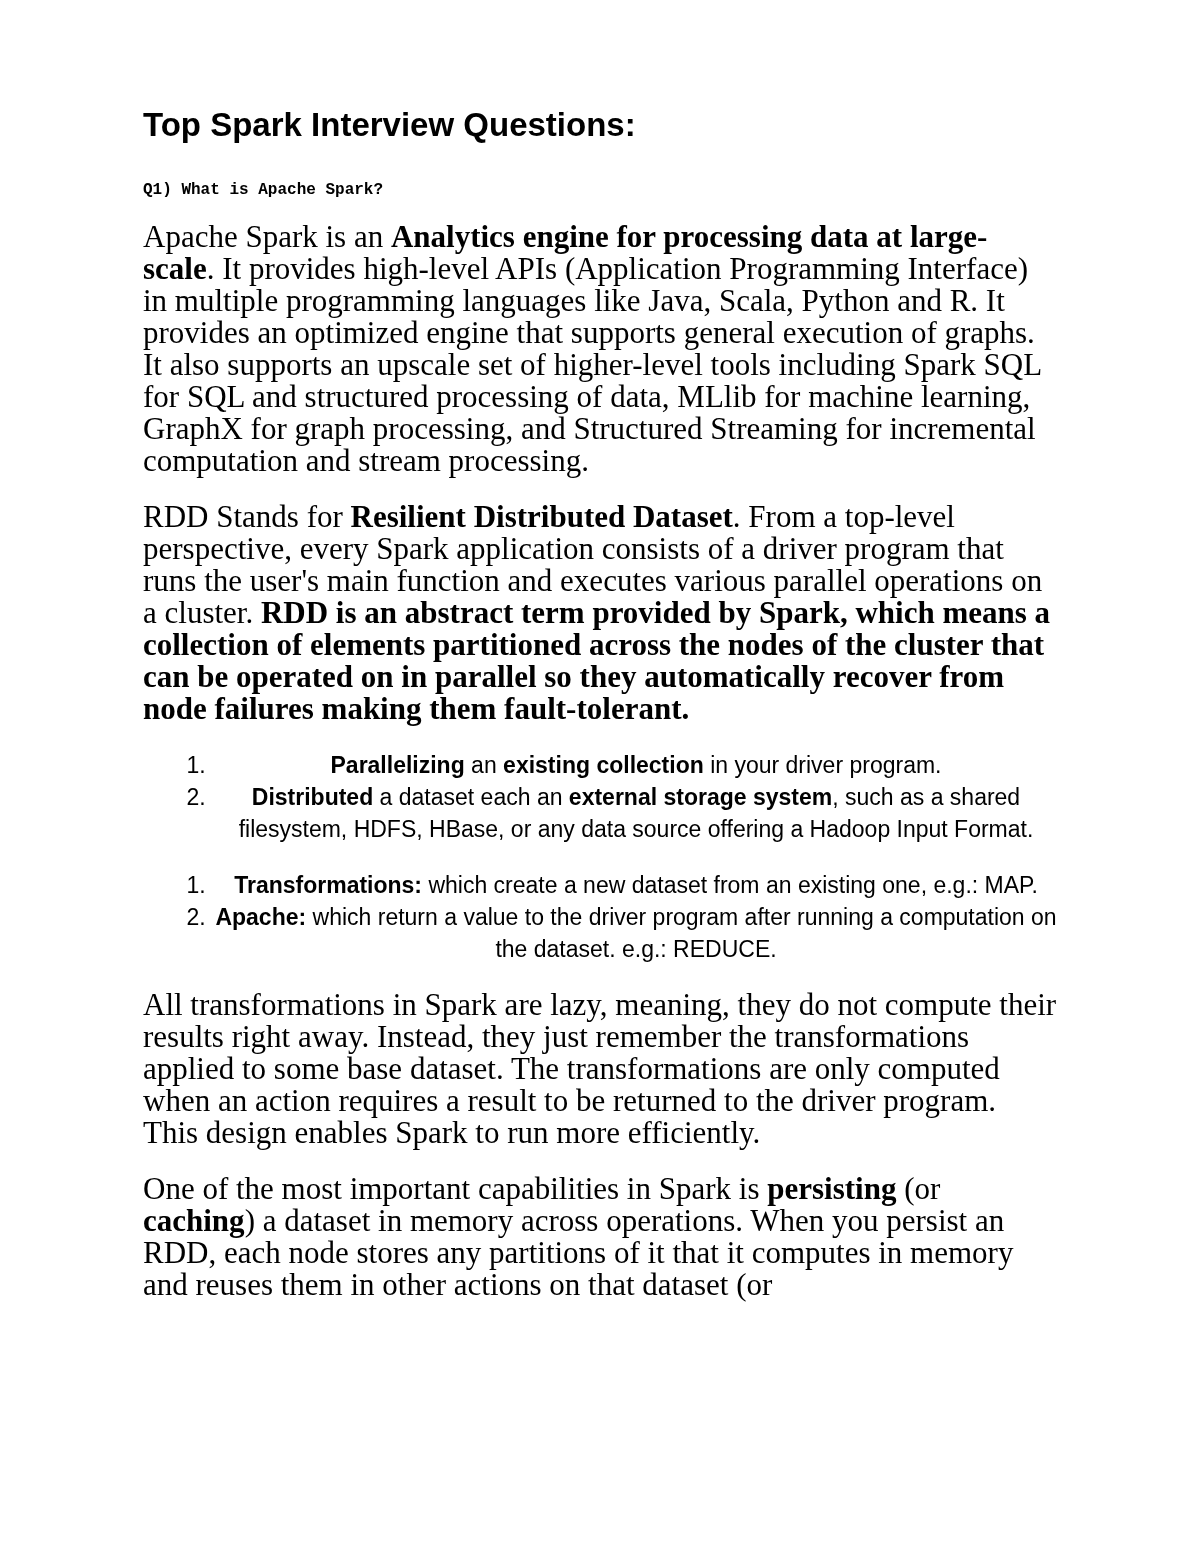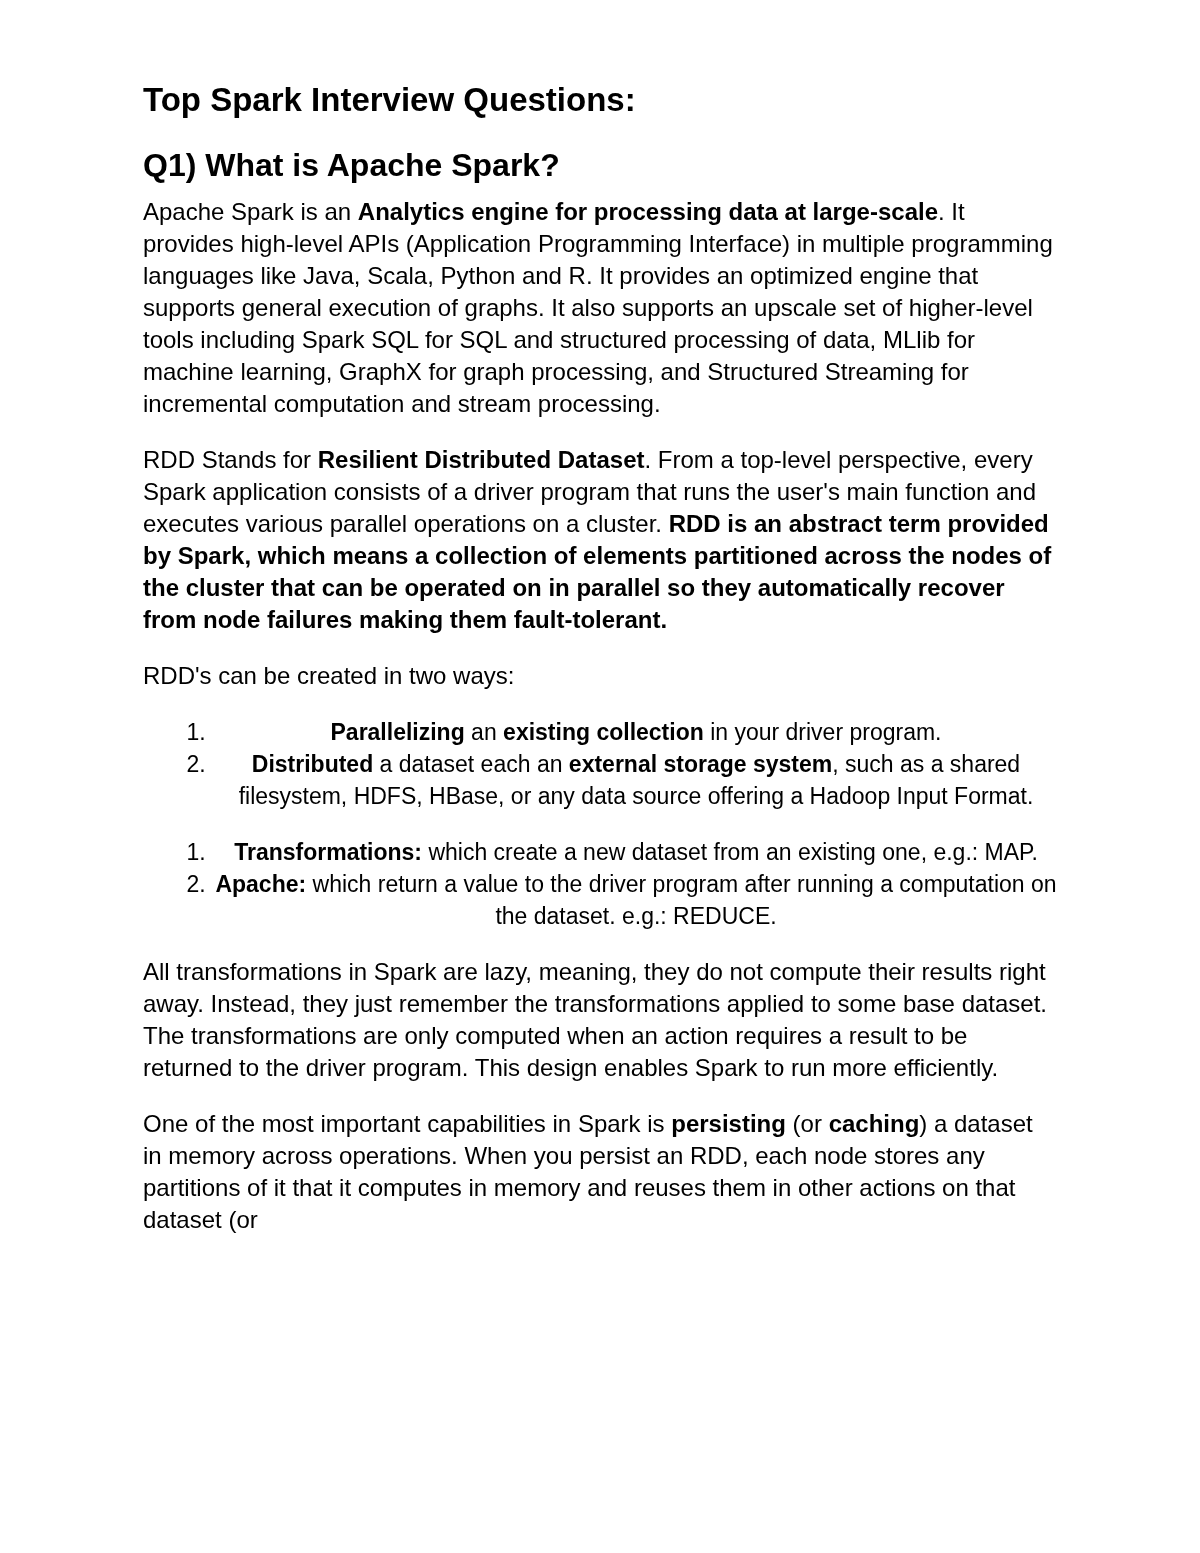--- a/index.html
+++ b/index.html
@@ -13,45 +13,47 @@
     overflow: hidden;
     font-family: "Liberation Sans", sans-serif;
     color: #000000;
     -webkit-font-smoothing: antialiased;
   }
   .page {
     box-sizing: border-box;
     width: 1200px;
     min-height: 1553px;
     background: #ffffff;
-    padding: 80px 143px 60px 143px;
+    padding: 105px 143px 60px 143px;
   }
   .content {
     width: 914px;
   }
   h1.doc-title {
     font-size: 33px;
     line-height: 40px;
     font-weight: 700;
     margin: 0 0 28px 0;
     color: #000000;
   }
   h2.q-heading {
-    font-size: 32px;
+    font-size: 16px;
     line-height: 34px;
     font-weight: 700;
     margin: 28px 0 14px 0;
     color: #000000;
+    font-family: Liberation Mono, monospace;
   }
   p.body-text {
-    font-size: 24px;
+    font-size: 31px;
     line-height: 32px;
     font-weight: 400;
     margin: 0 0 24px 0;
     color: #000000;
+    font-family: Liberation Serif, serif;
   }
   ol.num-list {
     font-size: 23px;
     line-height: 32px;
     margin: 0 0 24px 0;
     padding: 0 0 0 69px;
   }
   ol.num-list li {
     padding-left: 3px;
     text-align: center;
@@ -68,21 +70,20 @@
 
     <h1 class="doc-title">Top Spark Interview Questions:</h1>
 
     <h2 class="q-heading">Q1) What is Apache Spark?</h2>
 
     <p class="body-text"><span>Apache Spark is an </span><span class="bold">Analytics engine for processing data at large-scale</span><span>. It provides high-level APIs (Application Programming Interface) in multiple programming languages like Java, Scala, Python and R. It provides an optimized engine that supports general execution of graphs. It also supports an upscale set of higher-level tools including Spark SQL for SQL and structured processing of data, MLlib for machine learning, GraphX for graph processing, and Structured Streaming for incremental computation and stream processing.</span></p>
 
 
     <p class="body-text"><span>RDD Stands for </span><span class="bold">Resilient Distributed Dataset</span><span>. From a top-level perspective, every Spark application consists of a driver program that runs the user's main function and executes various parallel operations on a cluster. </span><span class="bold">RDD is an abstract term provided by Spark, which means a collection of elements partitioned across the nodes of the cluster that can be operated on in parallel so they automatically recover from node failures making them fault-tolerant.</span></p>
 
-    <p class="body-text">RDD's can be created in two ways:</p>
 
     <ol class="num-list">
       <li><span class="bold">Parallelizing</span><span> an </span><span class="bold">existing collection</span><span> in your driver program.</span></li>
       <li><span class="bold">Distributed</span><span> a dataset each an </span><span class="bold">external storage system</span><span>, such as a shared filesystem, HDFS, HBase, or any data source offering a Hadoop Input Format.</span></li>
     </ol>
 
 
     <ol class="num-list">
       <li><span class="bold">Transformations:</span><span> which create a new dataset from an existing one, e.g.: MAP.</span></li>
       <li><span class="bold">Apache:</span><span> which return a value to the driver program after running a computation on the dataset. e.g.: REDUCE.</span></li>

